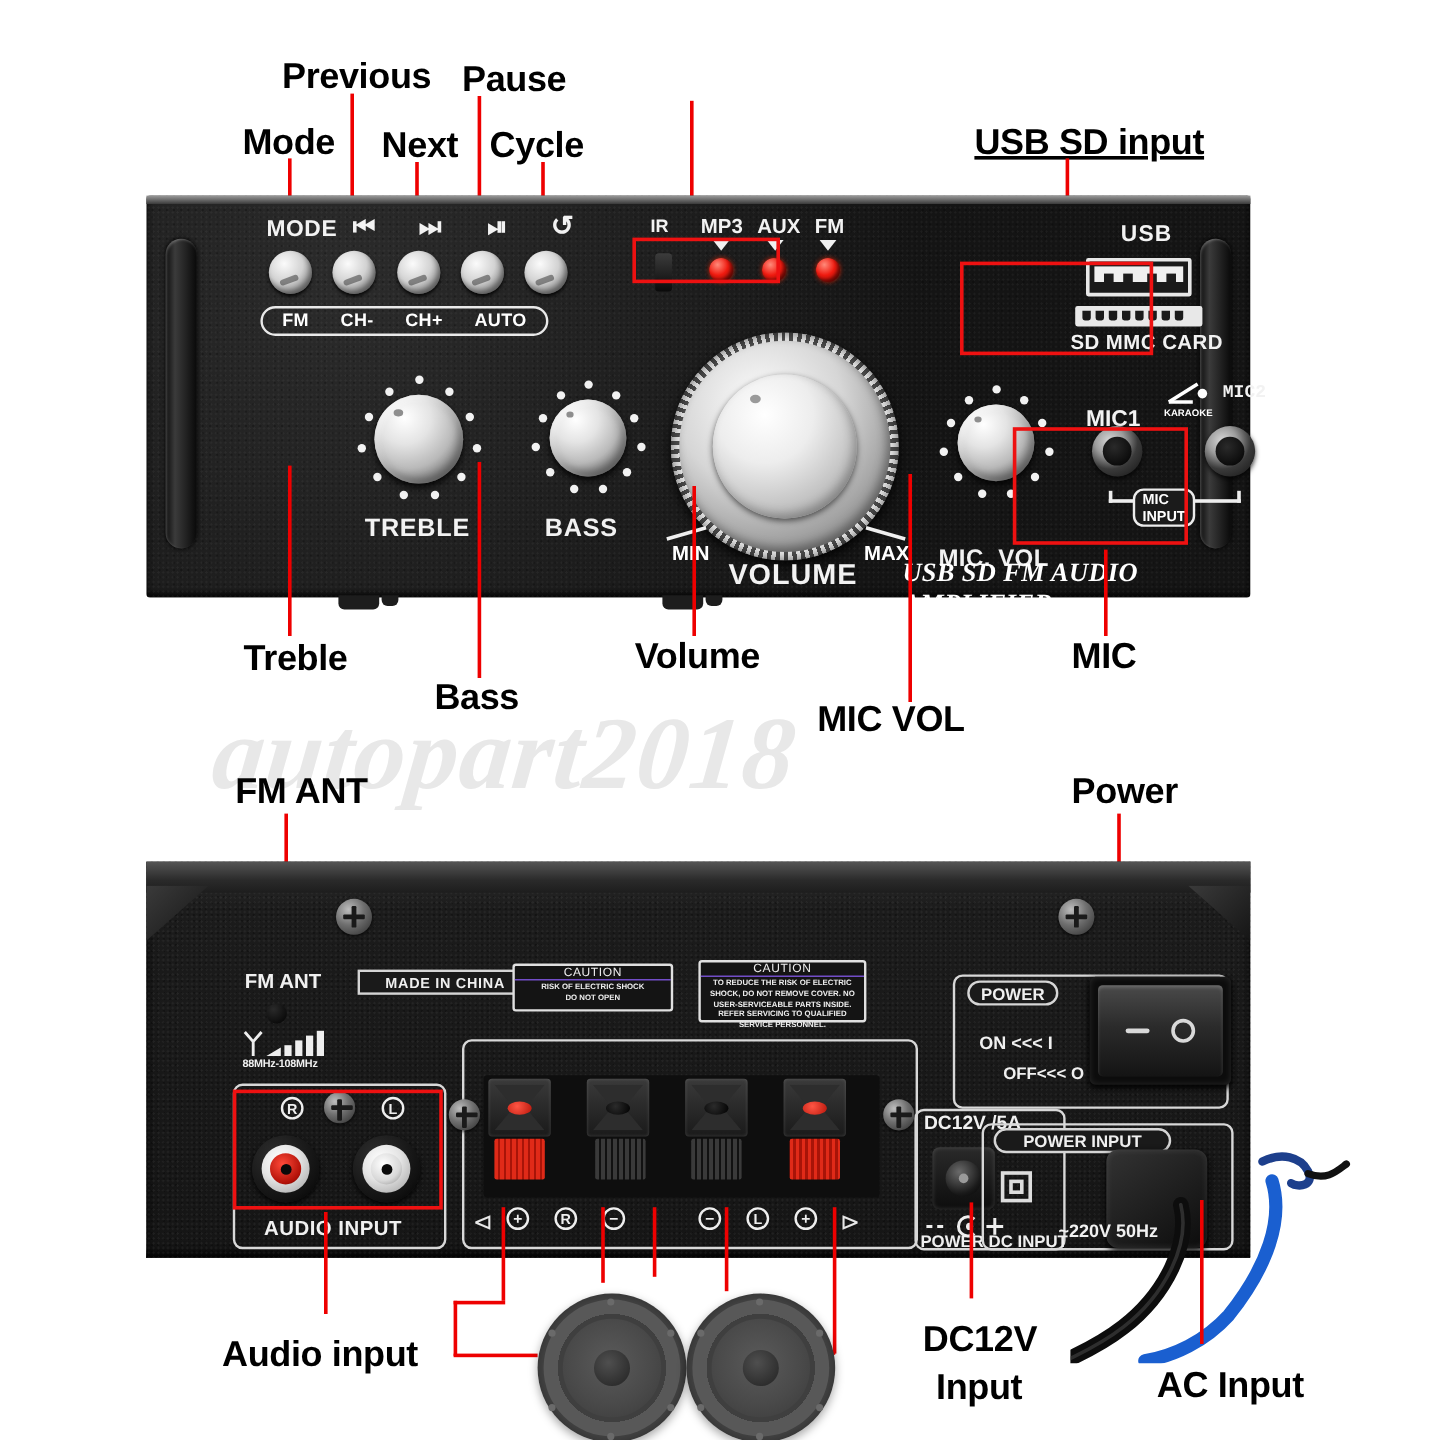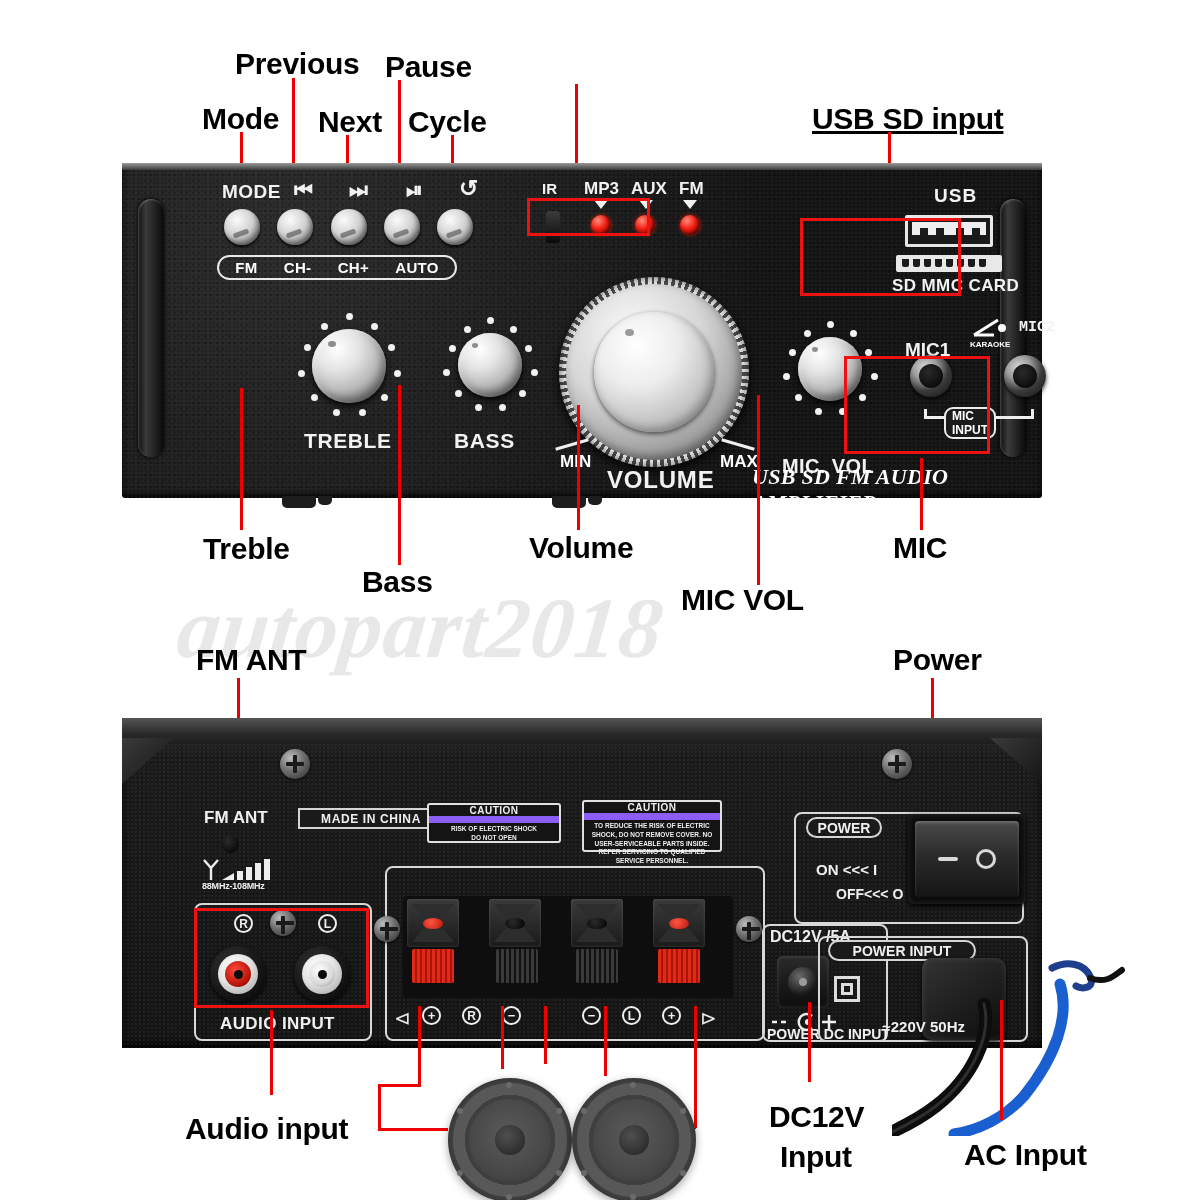--- a/index.html
+++ b/index.html
@@ -220,21 +220,21 @@
   .rbox{ position:absolute; border:2px solid #d8d8d8; border-radius:8px; }
 
   .label-plate{
     position:absolute; background:#1a1a1a; border:2px solid #d5d5d5;
     color:#efefef; text-align:center; font-weight:700;
   }
   .caution-box{
     position:absolute; border:2px solid #e0e0e0; border-radius:3px;
     color:#eee; text-align:center; background:#141414;
   }
-  .caution-box .ttl{ font-size:10px; font-weight:700; border-bottom:7px solid #8b5cf6;
+  .caution-box .ttl{ font-size:10px; font-weight:400; border-bottom:1px solid #8b5cf6;
                      letter-spacing:.5px; }
   .caution-box .bdy{ font-size:6.5px; line-height:1.35; padding:2px 3px; font-weight:700; }
 
   
   .rca{
     position:absolute; width:56px; height:56px; border-radius:50%;
     background:radial-gradient(circle at 35% 30%, #2e2e2e 0%, #111 70%, #000 100%);
     box-shadow:0 2px 4px rgba(0,0,0,.9);
   }
   .rca i{

